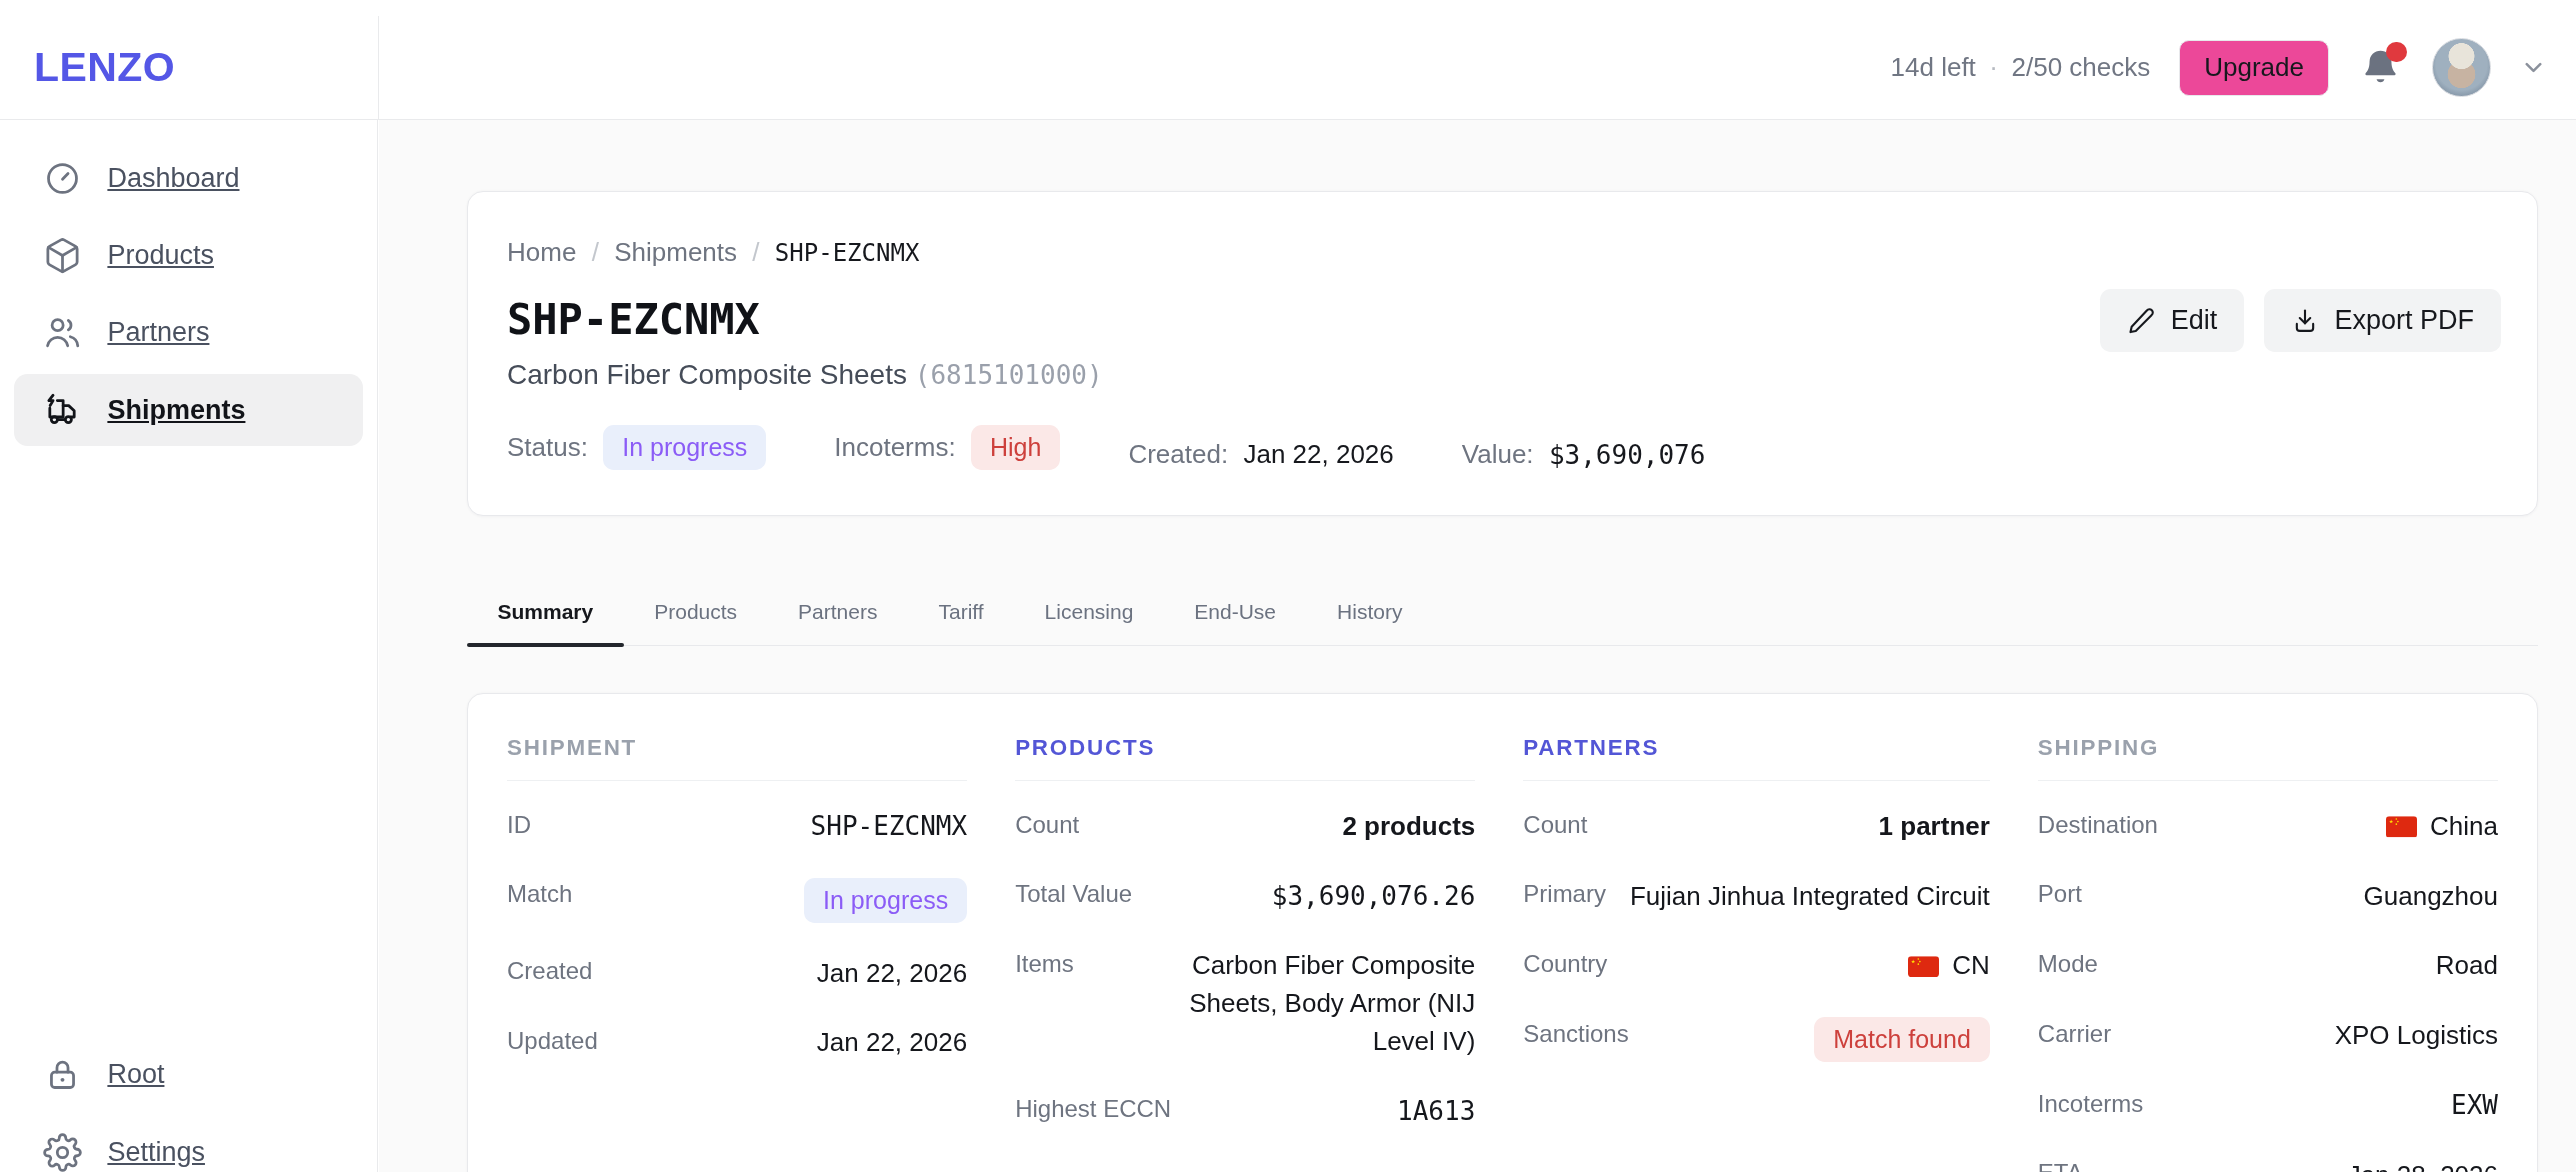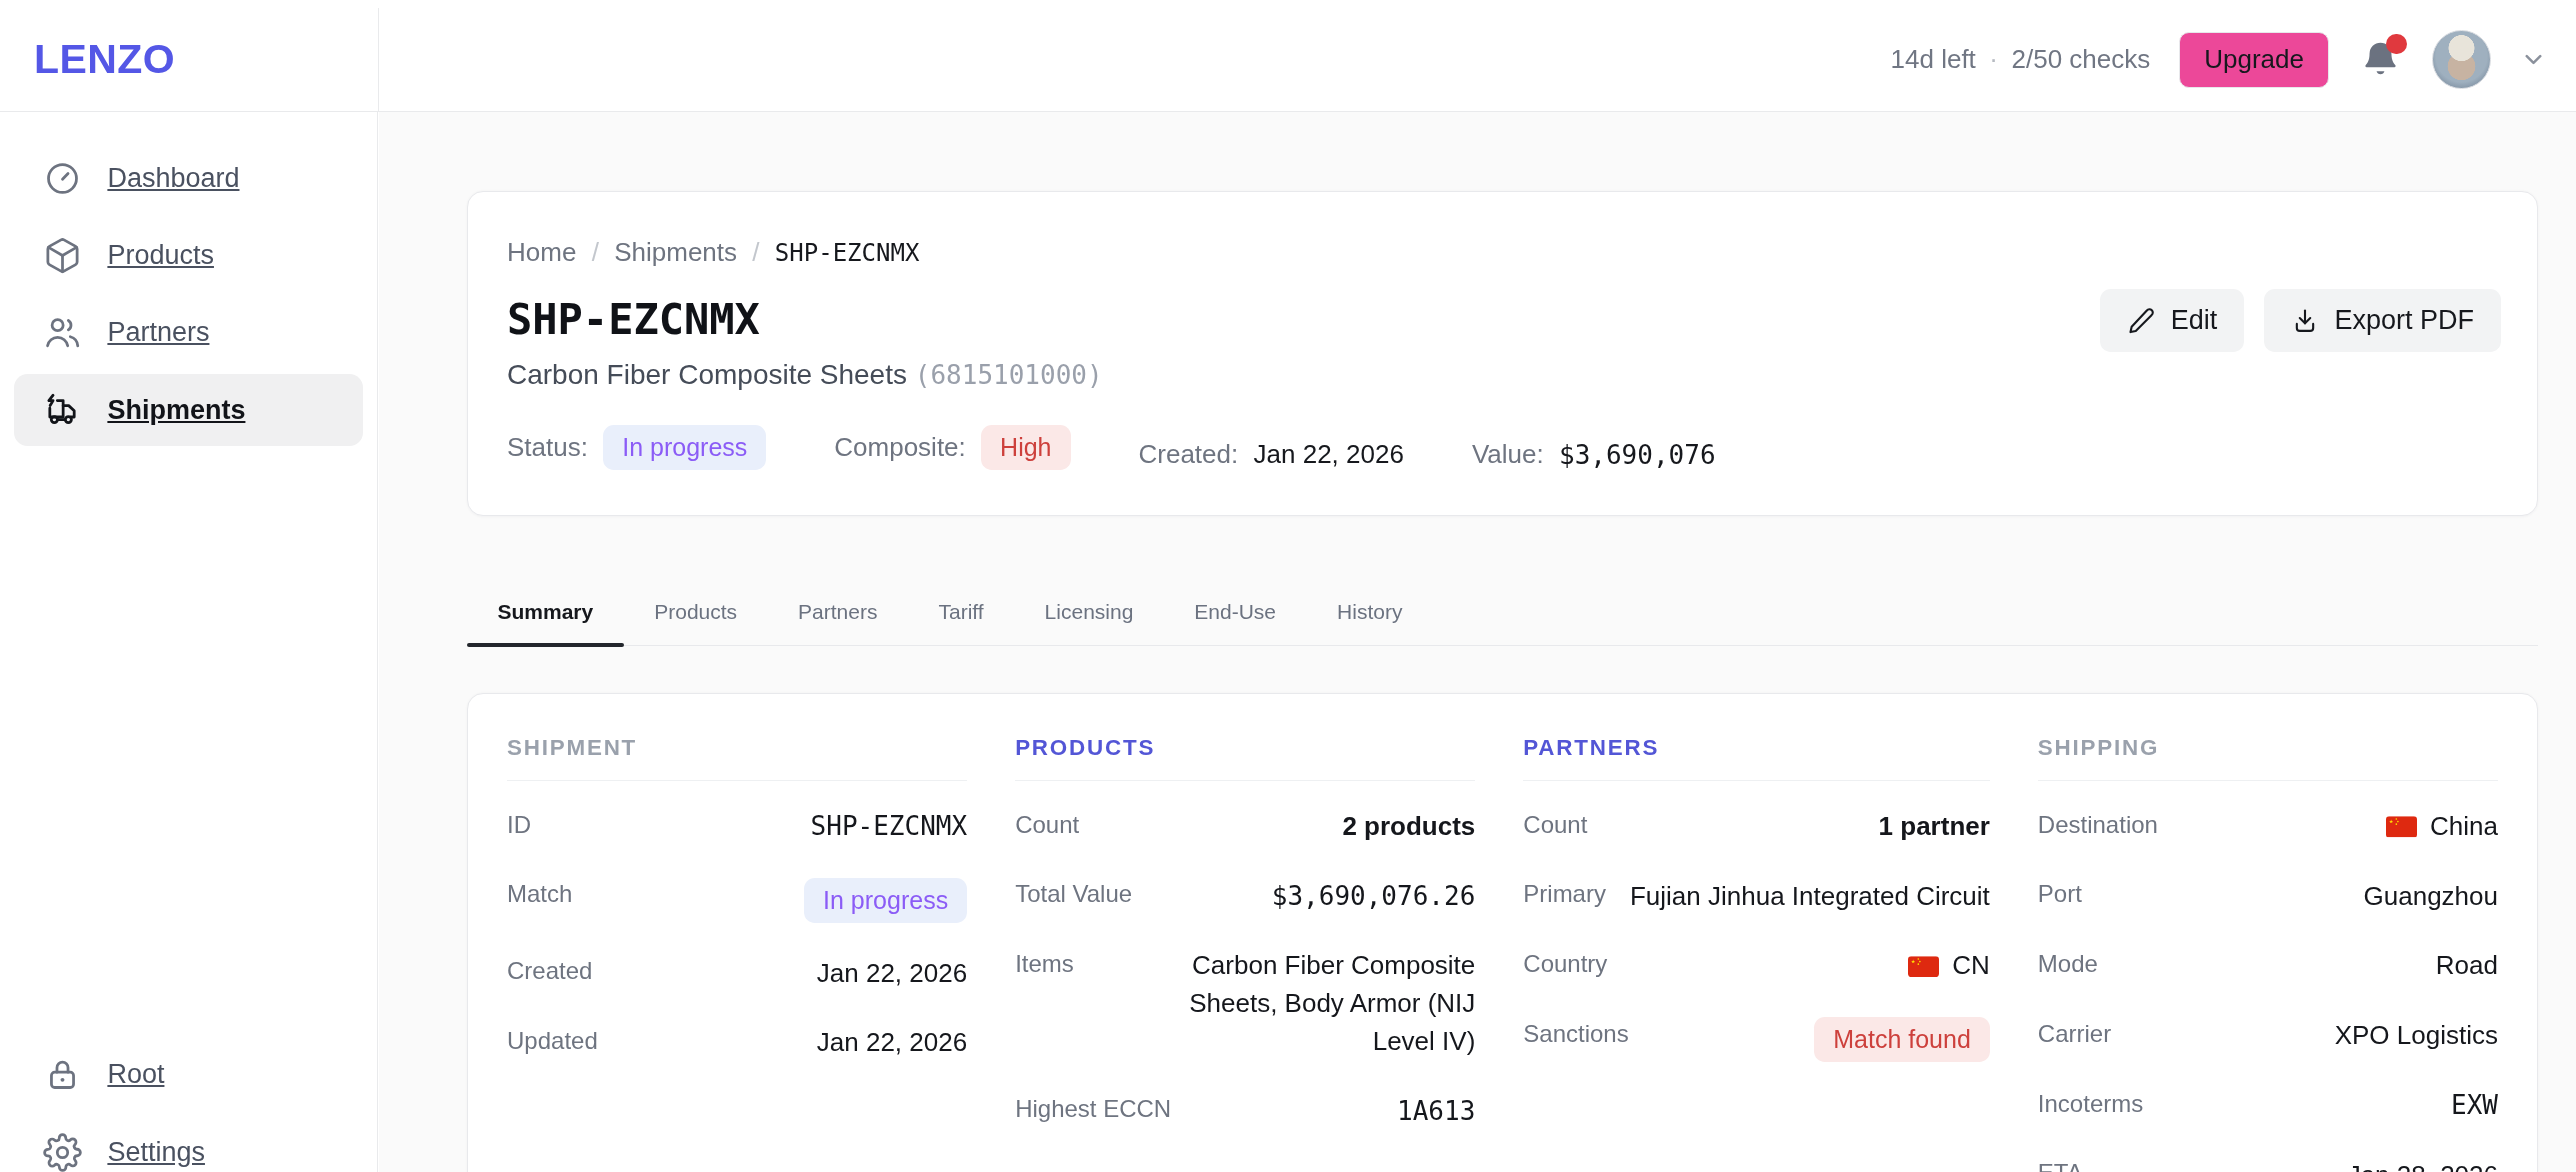--- a/index.html
+++ b/index.html
@@ -7,21 +7,21 @@
   body {
     font-family:"Liberation Sans", sans-serif;
     background:#ffffff;
     color:#16181d;
     position:relative;
   }
   svg { display:block; }
 
   
   .app-header {
-    position:absolute; top:8px; left:0; width:2576px; height:104px;
+    position:absolute; top:16px; left:0; width:2576px; height:104px;
     background:#fff; border-bottom:0.9px solid #e9eaec;
     display:flex; align-items:center; justify-content:space-between;
     padding:0 29px 0 34px; z-index:4;
   }
   .header-vline { position:absolute; left:378px; top:0; width:0.9px; height:103px; background:#e9eaec; }
   .logo { font-size:41px; font-weight:800; letter-spacing:0.4px; color:#5457e6; cursor:pointer; }
   .header-right { display:flex; align-items:center; gap:29px; }
   .trial { display:flex; align-items:center; gap:13.5px; font-size:26px; color:#70768​3; color:#707683; }
   .trial .dot { color:#b6bac1; }
   .upgrade {
@@ -231,21 +231,21 @@
       <span>Carbon Fiber Composite Sheets</span>
       <span class="hs-code">(6815101000)</span>
     </div>
 
     <div class="meta-row">
       <div class="meta-group">
         <span class="meta-label">Status:</span>
         <span class="badge badge-blue">In progress</span>
       </div>
       <div class="meta-group">
-        <span class="meta-label">Composite:</span>
+        <span class="meta-label">Incoterms:</span>
         <span class="badge badge-red">High</span>
       </div>
       <div class="meta-group">
         <span class="meta-label">Created:</span>
         <span class="meta-val">Jan 22, 2026</span>
       </div>
       <div class="meta-group">
         <span class="meta-label">Value:</span>
         <span class="meta-val money">$3,690,076</span>
       </div>

